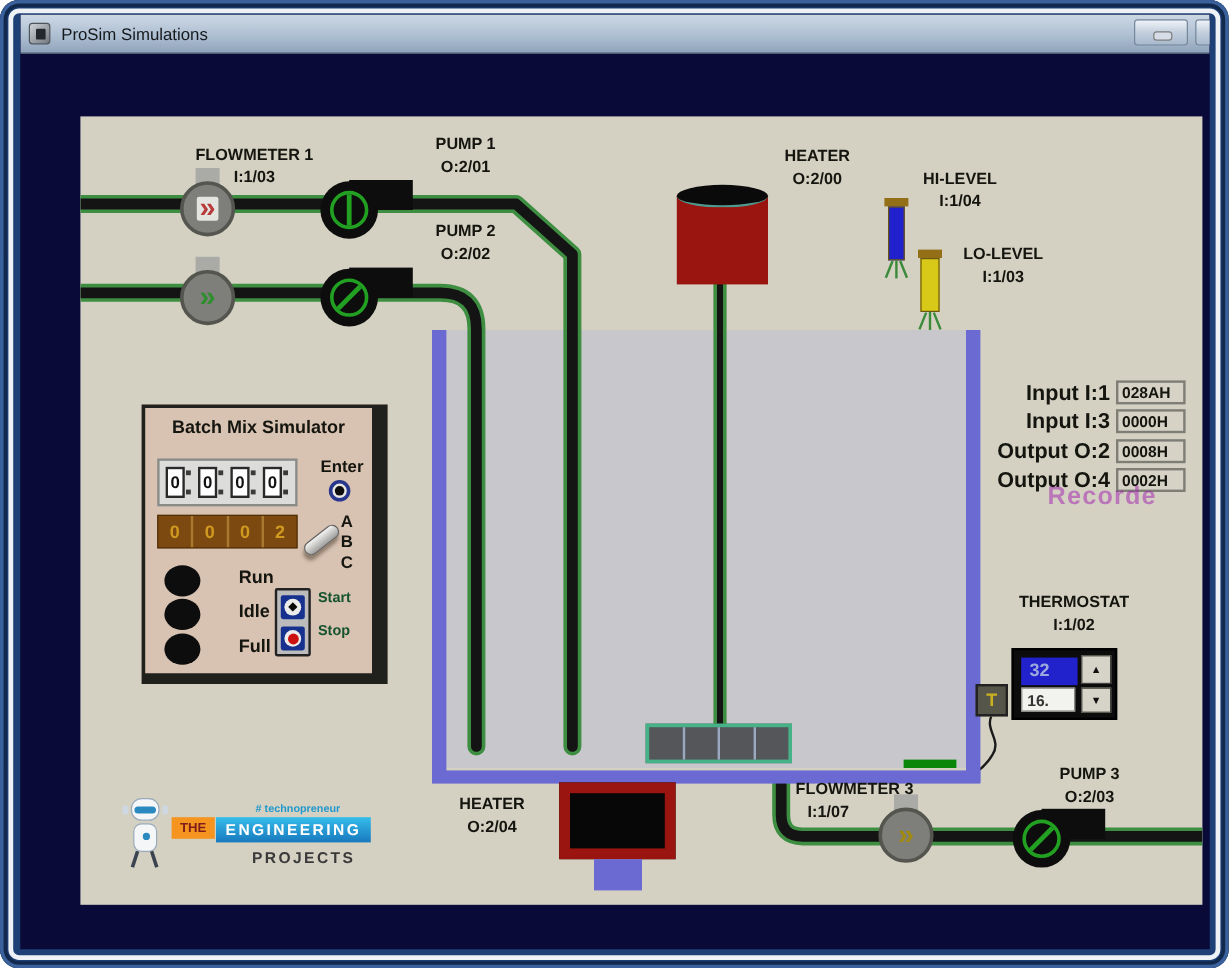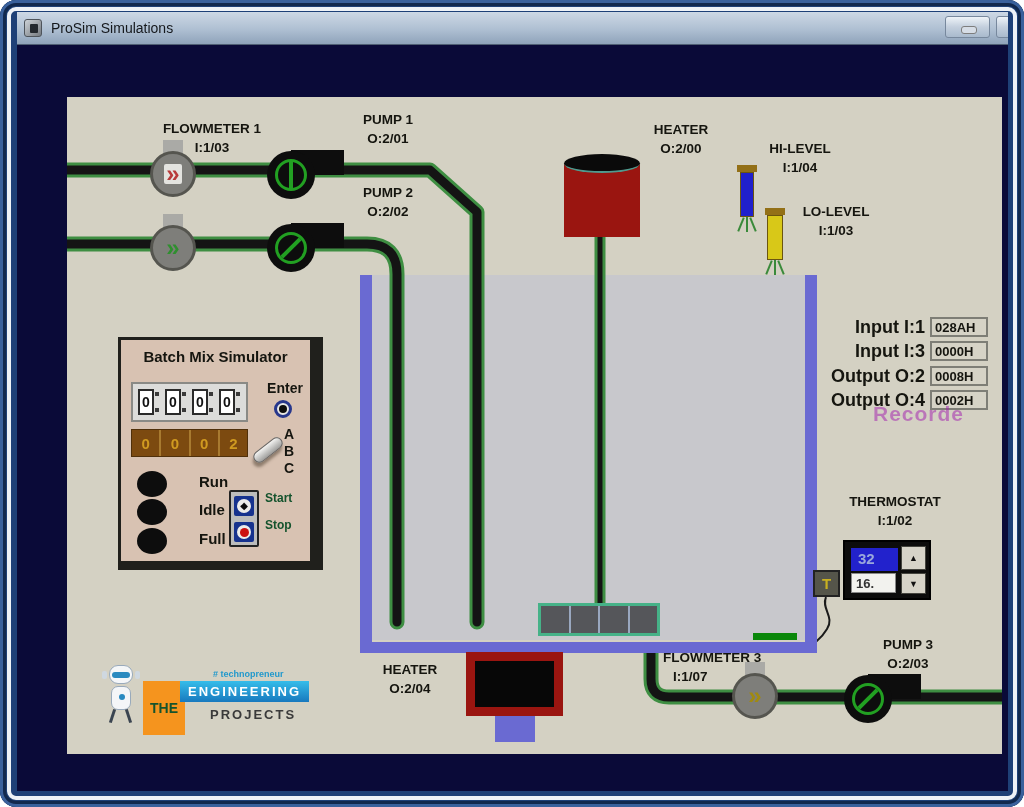--- a/index.html
+++ b/index.html
@@ -143,22 +143,22 @@
                  border-radius:9px; }
   .robot .visor { position:absolute; left:2px; top:6px; width:18px; height:6px; background:#2a8ac0; border-radius:3px; }
   .robot .ear { position:absolute; top:6px; width:5px; height:8px; background:#cfd8e0; border-radius:2px; }
   .robot .ear.l { left:1px; } .robot .ear.r { right:1px; }
   .robot .body { position:absolute; left:10px; top:21px; width:20px; height:24px; background:#f4f6f8; border:1px solid #9ab;
                  border-radius:7px; }
   .robot .chest { position:absolute; left:7px; top:7px; width:6px; height:6px; background:#2a8ac0; border-radius:50%; }
   .robot .leg { position:absolute; top:44px; width:3px; height:14px; background:#3a4450; }
   .robot .leg.l { left:10px; transform:rotate(18deg); } .robot .leg.r { left:26px; transform:rotate(-18deg); }
   .logo-tag { position:absolute; left:116px; top:10px; font-size:9px; font-weight:bold; color:#2299cc; }
-  .logo-the { position:absolute; left:46px; top:22px; background:#f5941e; color:#14532d; font-weight:bold; font-size:14px;
-              padding:19px 7px; }
+  .logo-the { position:absolute; left:46px; top:22px; background:#f5941e; color:#7f1d1d; font-weight:bold; font-size:11px;
+              padding:3px 7px; }
   .logo-eng { position:absolute; left:83px; top:22px; background:linear-gradient(#35bdea,#1879be); color:#fff; font-weight:bold;
               font-size:13px; letter-spacing:2px; padding:3px 8px; }
   .logo-proj { position:absolute; left:113px; top:48px; color:#3a3a3a; font-weight:bold; font-size:13px; letter-spacing:2px; }
 </style>
 </head>
 <body>
 
 <div class="stage">
   <div class="frame"></div>
   <div class="frame-light"></div>

